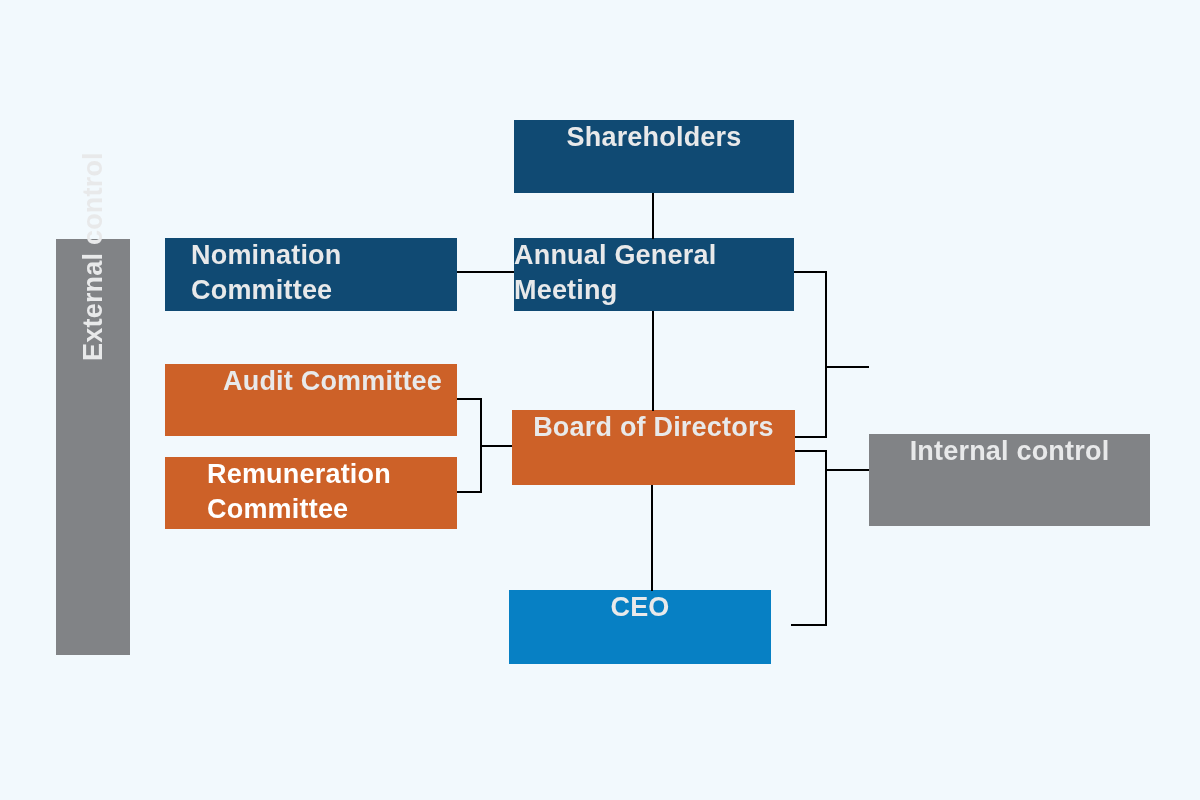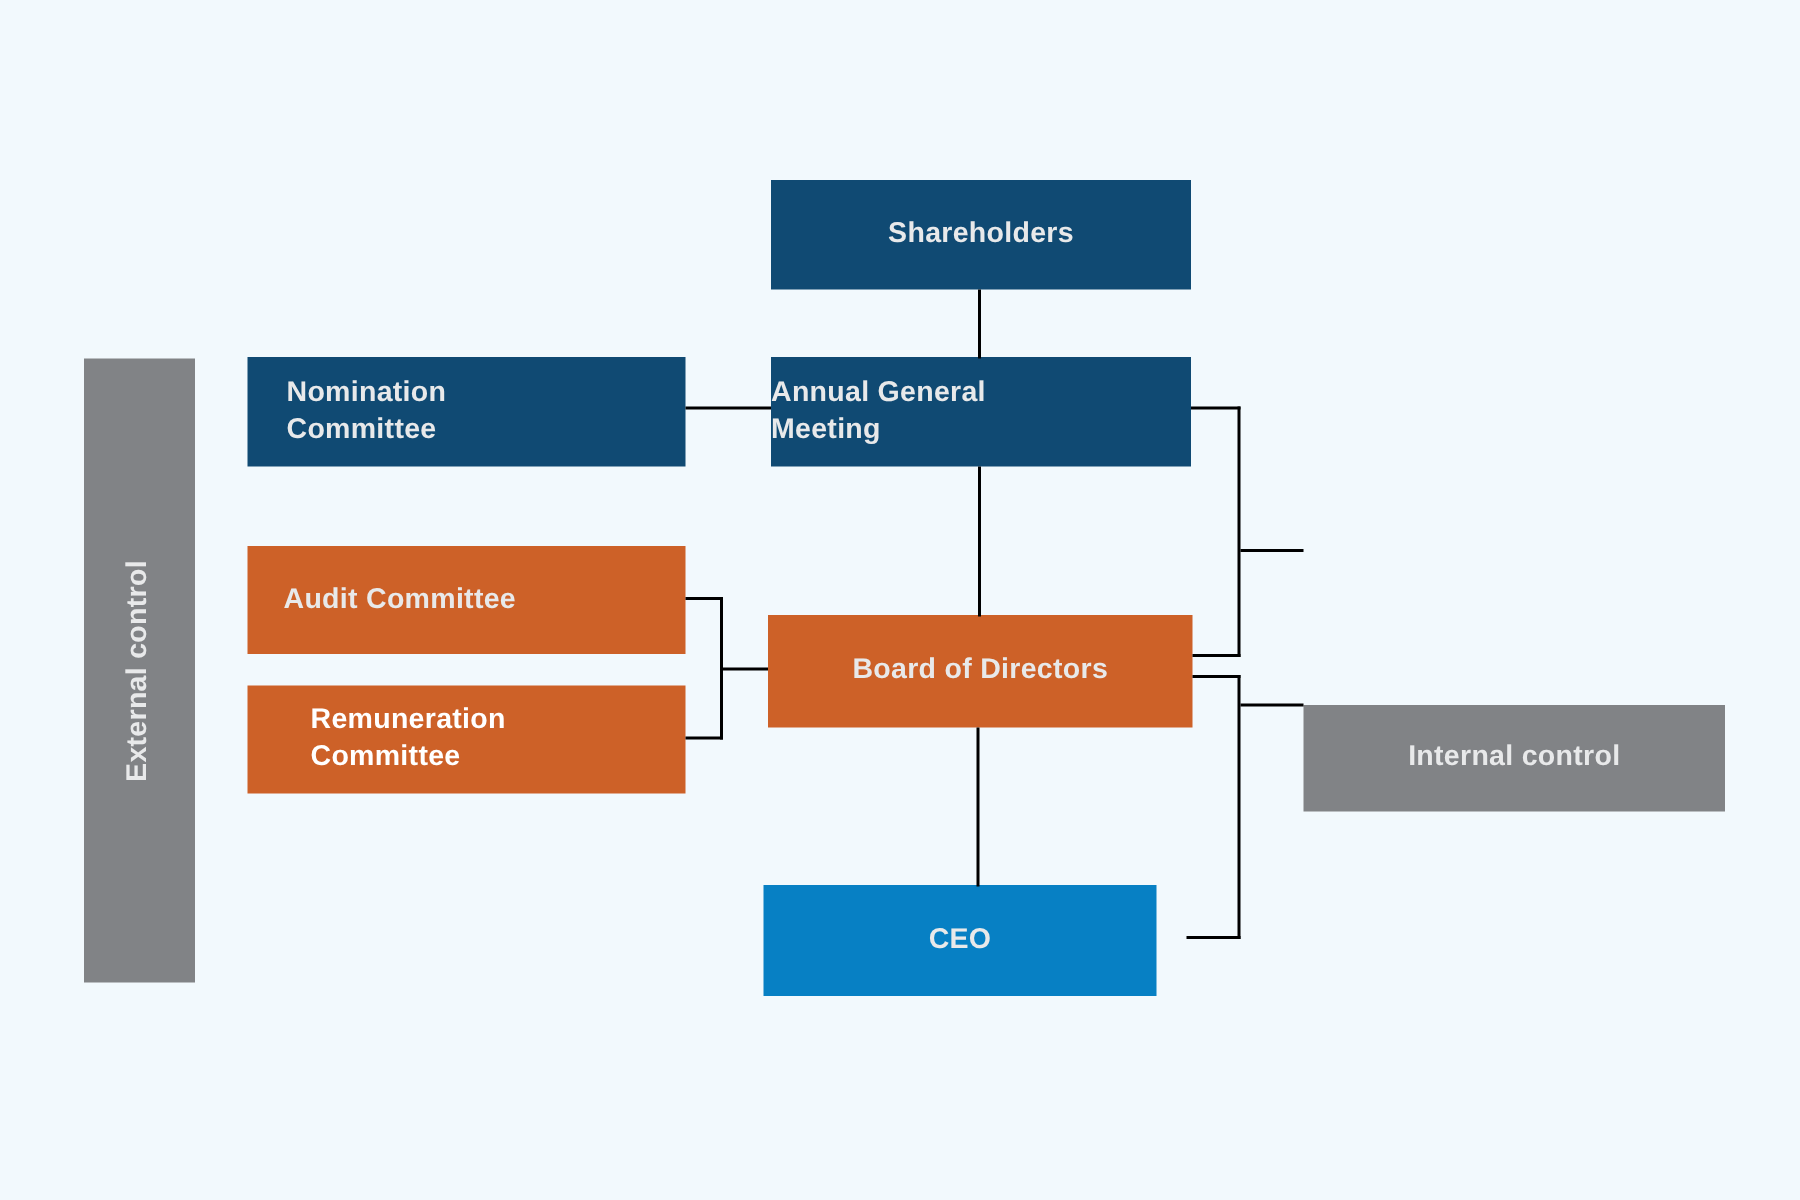--- a/index.html
+++ b/index.html
@@ -11,22 +11,22 @@
   }
   .canvas {
     position: relative;
     width: 1200px;
     height: 800px;
     overflow: hidden;
   }
   .node {
     position: absolute;
     display: flex;
-    align-items: center;
-    font-size: 19px;
+    align-items: flex-start;
+    font-size: 27px;
     font-weight: 700;
     letter-spacing: 0.2px;
     box-sizing: border-box;
   }
   .node .label {
     white-space: pre-line;
     line-height: 1.3;
   }
   .node.center {
     justify-content: center;
@@ -36,26 +36,26 @@
     justify-content: flex-start;
     text-align: left;
   }
   .line {
     position: absolute;
   }
   
   .n-shareholders   { left: 514px; top: 120px; width: 280px; height: 73px; }
   .n-agm            { left: 514px; top: 238px; width: 280px; height: 73px; }
   .n-nomination     { left: 165px; top: 238px; width: 292px; height: 73px; padding-left: 26px; }
-  .n-audit          { left: 165px; top: 364px; width: 292px; height: 72px; padding-left: 24px; }
+  .n-audit          { left: 165px; top: 364px; width: 292px; height: 72px; padding-left: 58px; }
   .n-remuneration   { left: 165px; top: 457px; width: 292px; height: 72px; padding-left: 42px; }
   .n-board          { left: 512px; top: 410px; width: 283px; height: 75px; }
   .n-ceo            { left: 509px; top: 590px; width: 262px; height: 74px; }
   .n-auditor        { left: 869px; top: 337px; width: 281px; height: 73px; }
-  .n-internal       { left: 869px; top: 434px; width: 281px; height: 71px; margin-top: 36px; }
+  .n-internal       { left: 869px; top: 434px; width: 281px; height: 92px; }
   .n-external-bar   { left: 56px;  top: 239px; width: 74px;  height: 416px; justify-content: center; }
   .n-external-bar .label {
     transform: rotate(-90deg);
     white-space: nowrap;
   }
   
   .c1  { left: 652px; top: 193px; width: 2px;  height: 46px; }
   .c2  { left: 457px; top: 271px; width: 57px; height: 2px; }
   .c3  { left: 652px; top: 311px; width: 2px;  height: 100px; }
   .c4  { left: 651px; top: 485px; width: 2px;  height: 106px; }

